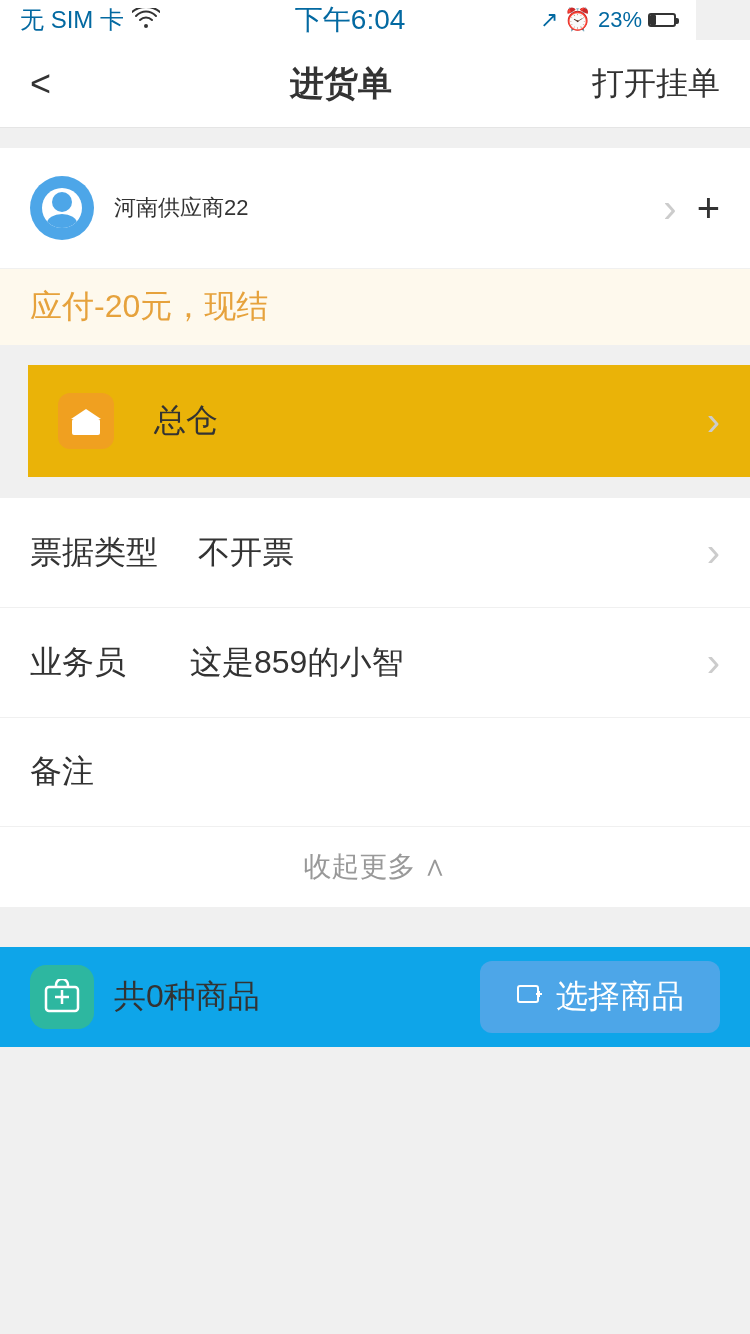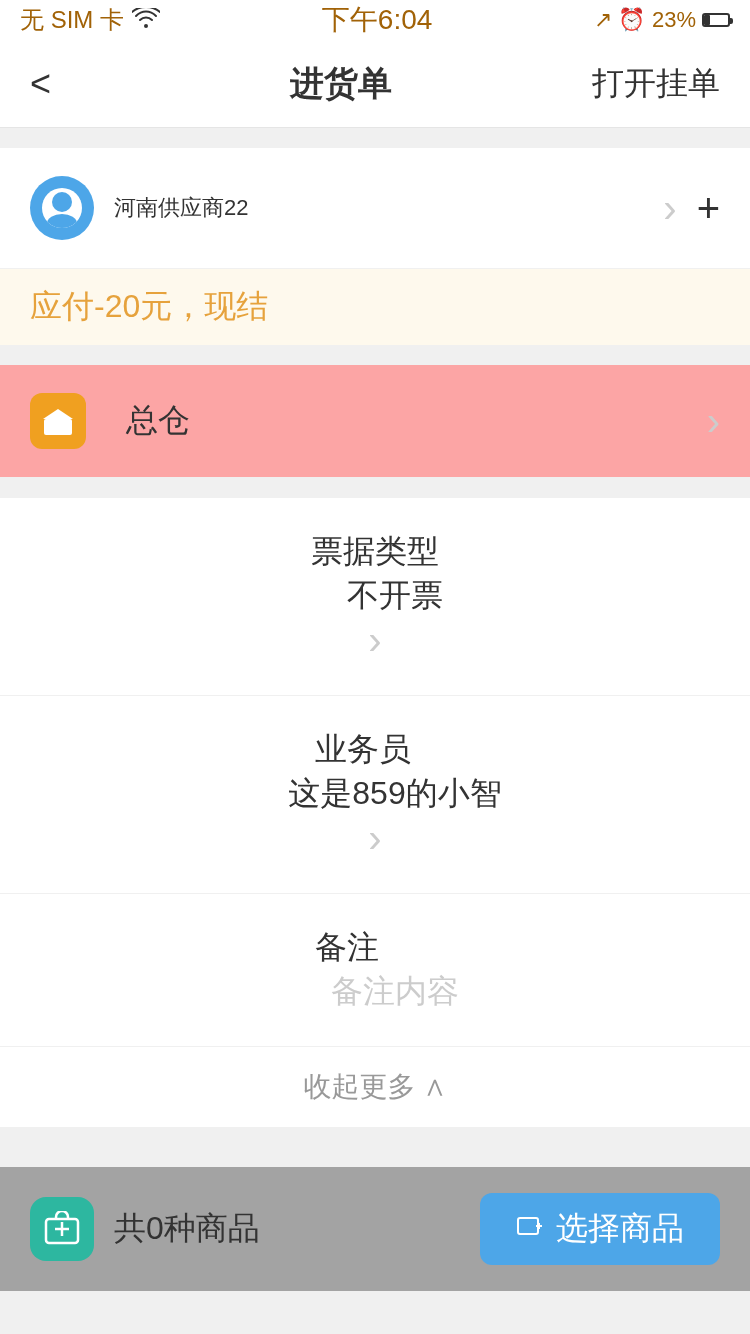--- a/index.html
+++ b/index.html
@@ -9,29 +9,29 @@
       width: 750px;
       min-height: 1334px;
       background: #f0f0f0;
       font-family: -apple-system, "PingFang SC", "Microsoft YaHei", sans-serif;
       font-size: 32px;
       color: #333;
     }
 
     
     .status-bar {
-      width: 750px;
+      width: 696px;
       height: 40px;
       background: #fff;
       display: flex;
       align-items: center;
       justify-content: space-between;
       padding: 0 20px;
       font-size: 24px;
-      color: #a16207;
+      color: #0369a1;
     }
     .status-left {
       display: flex;
       align-items: center;
       gap: 8px;
     }
     .status-center {
       font-size: 28px;
       font-weight: 500;
     }
@@ -172,38 +172,38 @@
       font-size: 32px;
       color: #333;
       margin-left: 20px;
     }
 
     
     .warehouse-row {
       display: flex;
       align-items: center;
       padding: 28px 30px;
-      background: #fca5a5;
+      background: #eab308;
       border-bottom: 1px solid #f0f0f0;
       cursor: pointer;
+      margin-left: 28px;
     }
 
     
     .form-section {
       background: #fff;
     }
 
     .plain-form-row {
       display: flex;
       align-items: center;
       padding: 32px 30px;
       background: #fff;
       border-bottom: 1px solid #f0f0f0;
       min-height: 100px;
-      flex-direction: column;
     }
     .plain-label {
       font-size: 32px;
       color: #333;
       min-width: 120px;
     }
     .plain-value {
       flex: 1;
       font-size: 32px;
       color: #333;
@@ -224,22 +224,22 @@
       display: flex;
       align-items: center;
       justify-content: center;
       font-size: 28px;
       color: #999;
       cursor: pointer;
     }
 
     
     .bottom-bar {
-      background: #a3a3a3;
-      height: 124px;
+      background: #0ea5e9;
+      height: 100px;
       display: flex;
       align-items: center;
       padding: 0 30px;
       margin-top: 20px;
     }
     .product-icon {
       width: 64px;
       height: 64px;
       border-radius: 16px;
       background: #2db7a0;
@@ -380,21 +380,20 @@
 
 
   <div class="plain-form-row">
     <span class="plain-label">业务员</span>
     <span class="plain-value">这是859的小智</span>
     <span class="plain-arrow chevron"></span>
   </div>
 
   <div class="plain-form-row">
     <span class="plain-label">备注</span>
-    <span class="plain-value plain-placeholder">备注内容</span>
   </div>
 </div>
 
 <div class="collapse-bar">
   <span>收起更多 ∧</span>
 </div>
 
 <div class="section-gap"></div>
 
 <div class="bottom-bar">

